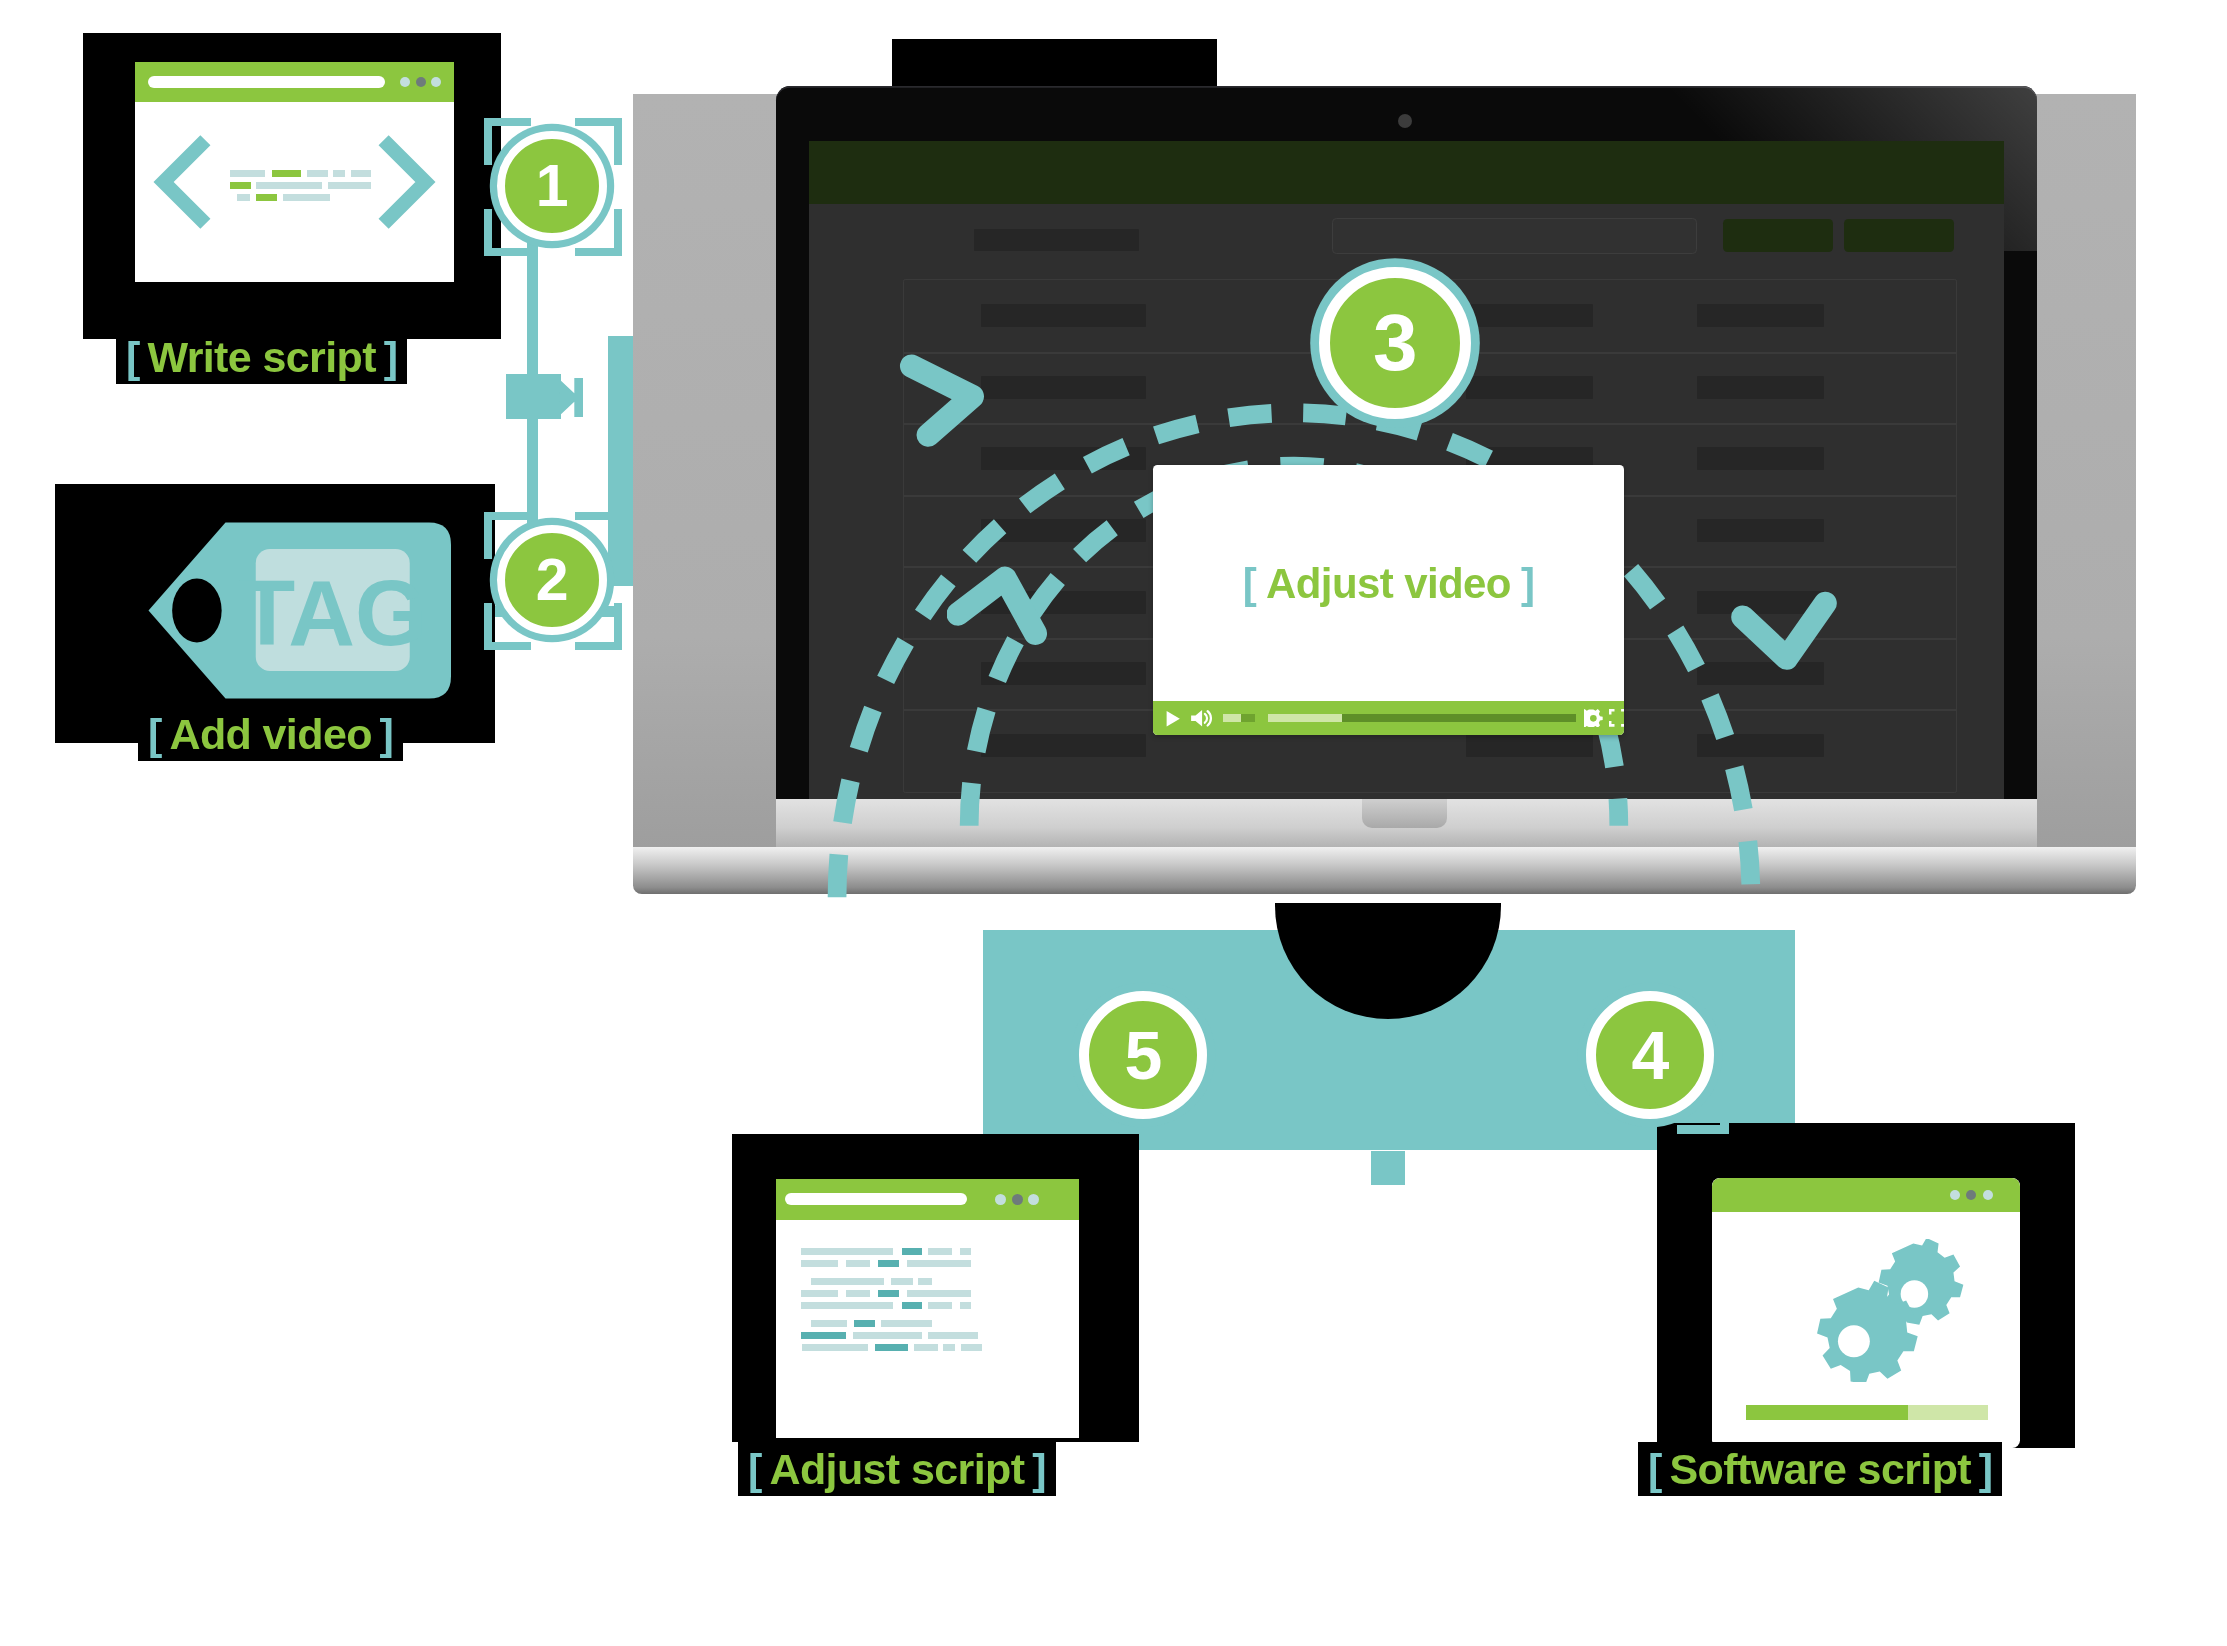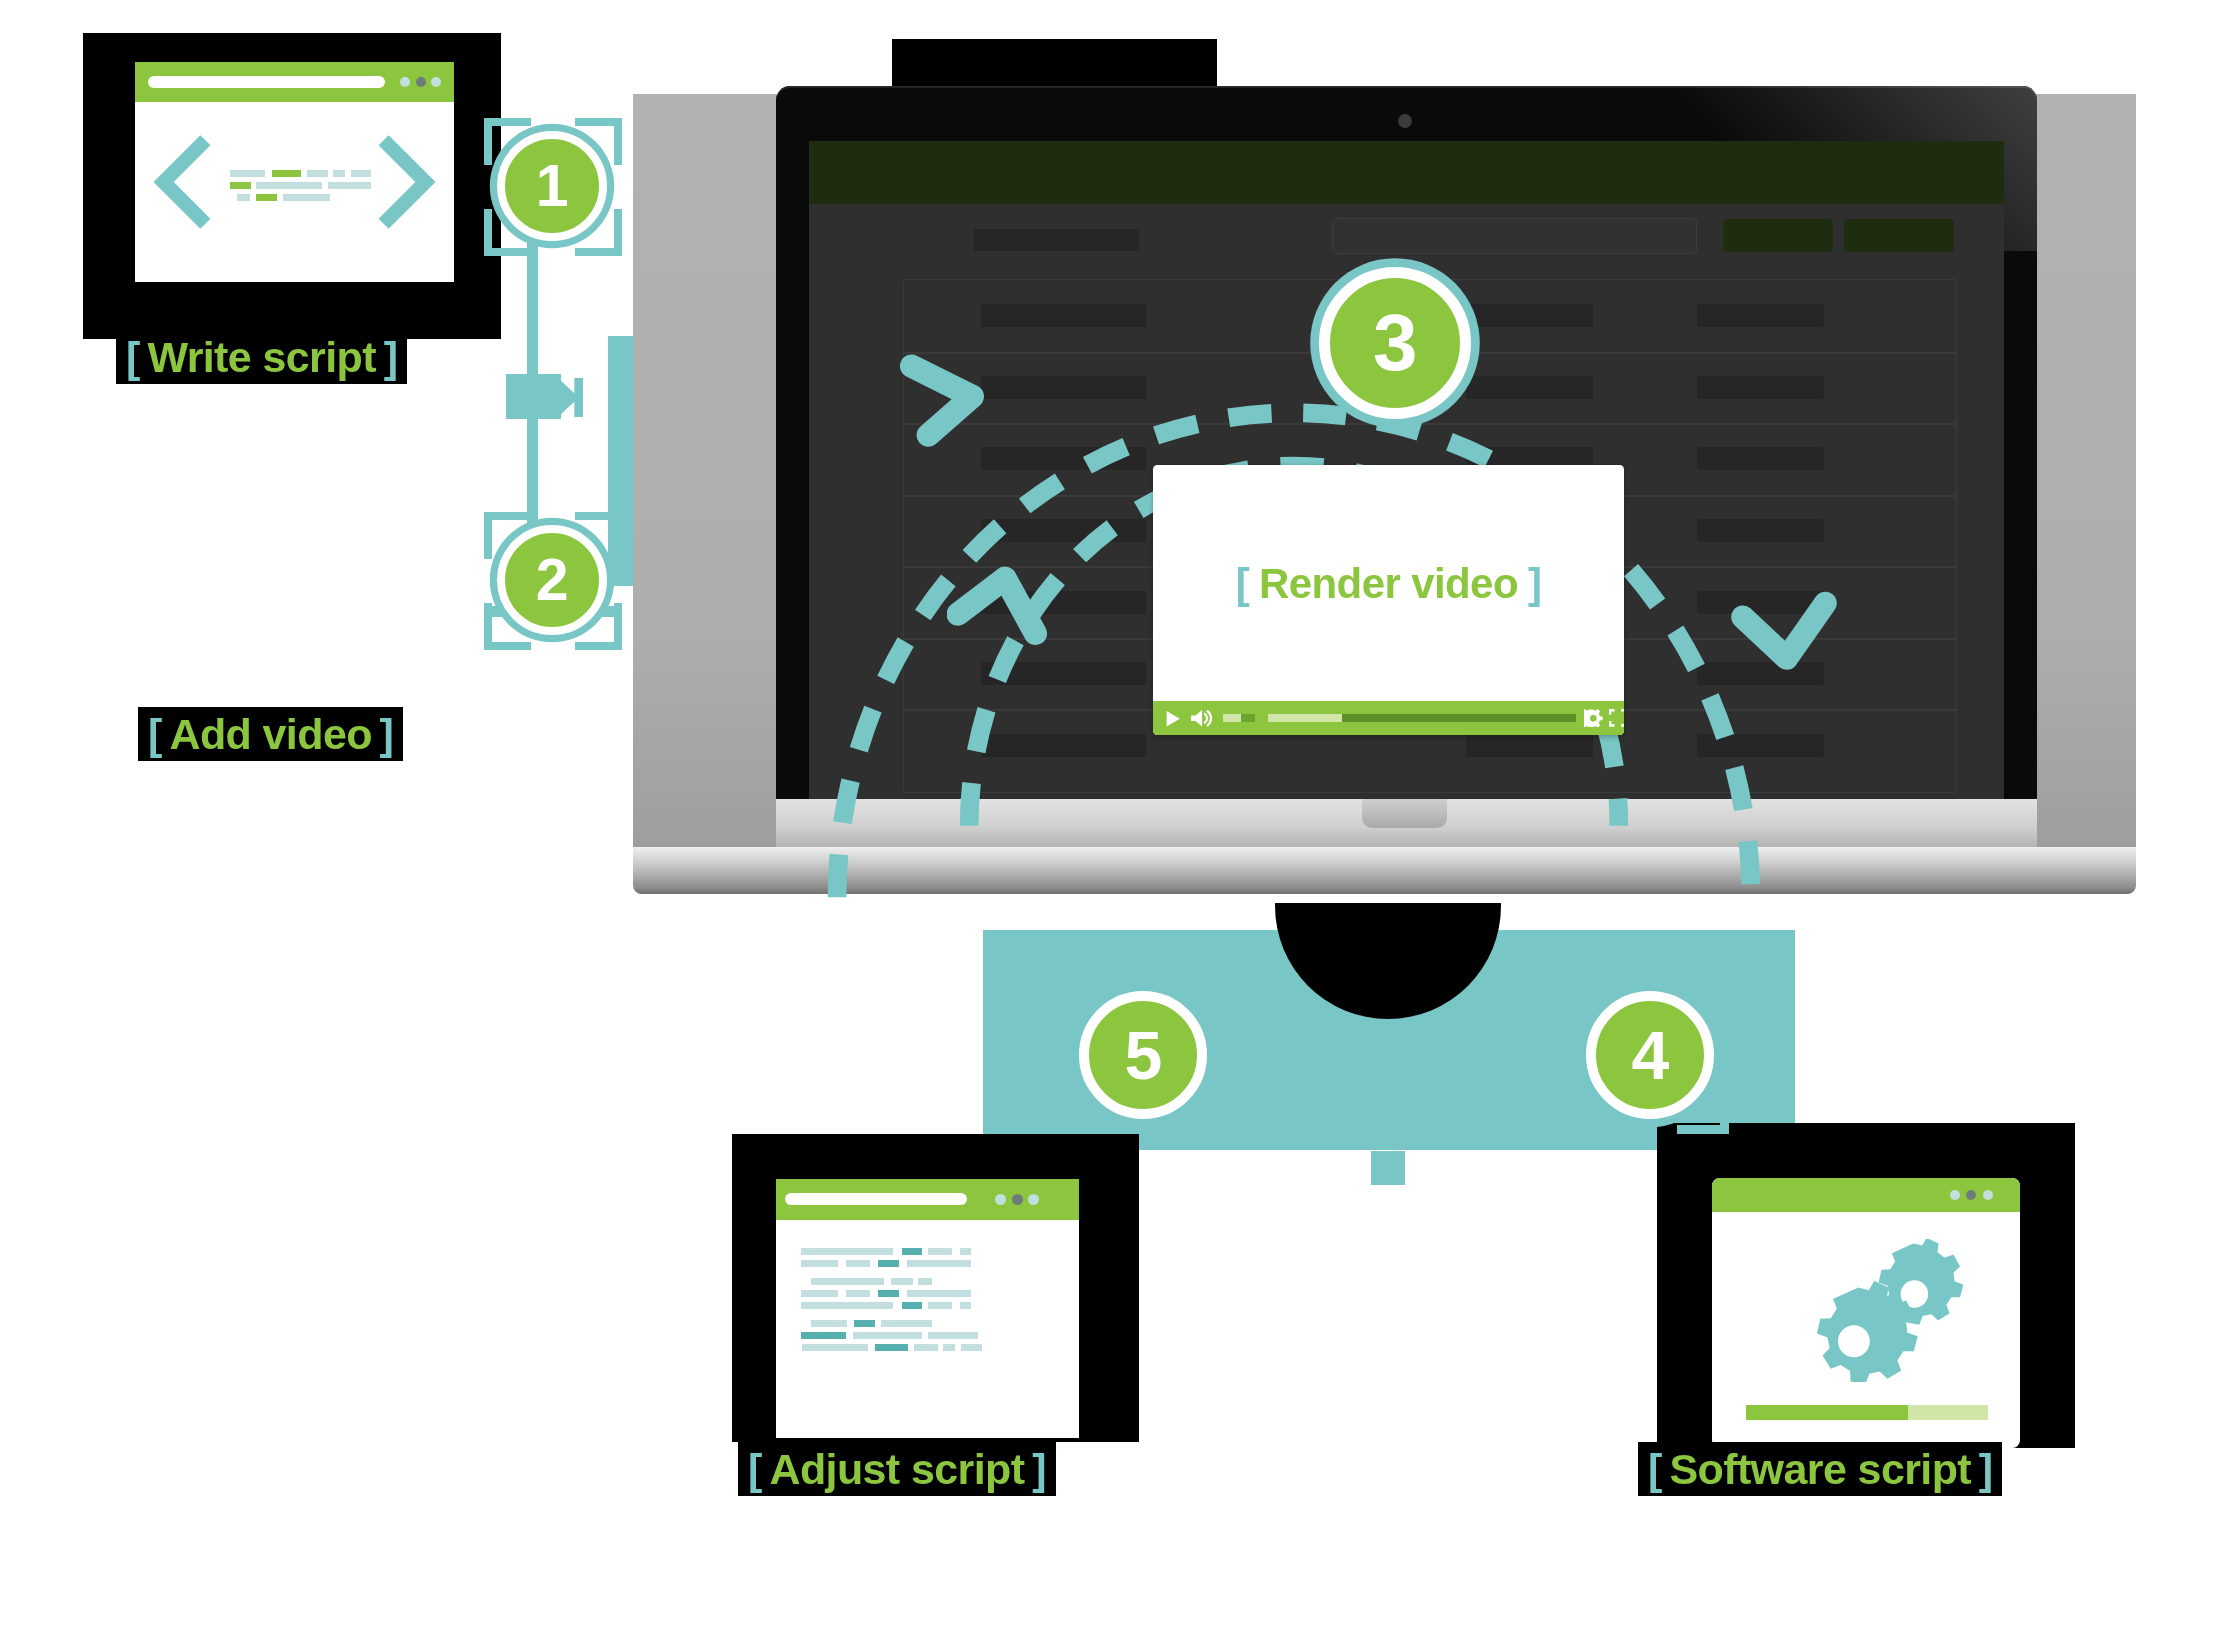--- a/index.html
+++ b/index.html
@@ -199,20 +199,28 @@
       <div class="cblk" style="left:148px;top:132px;width:47px;height:7.2px;background:#c3dede;"></div>
     </div>
   </div>
 
   <div class="steplabel" style="left:116px;top:330px;height:54px;padding:0 10px;font-size:43px;">
     <span class="brk">[</span>
     <span class="txt">Write script</span>
     <span class="brk">]</span>
   </div>
 
+  <div class="card" style="left:55px;top:484px;width:440px;height:259px;">
+    <svg class="abs" style="left:88px;top:33px;" width="308" height="187" viewBox="0 0 560 340">
+      <path d="M150 10 L520 10 Q560 10 560 50 L560 290 Q560 330 520 330 L150 330 L10 170 Z" fill="#79c6c6"></path>
+      <ellipse cx="98" cy="170" rx="45" ry="58" fill="#000"></ellipse>
+      <rect x="205" y="58" width="280" height="222" rx="26" fill="#bfdede"></rect>
+      <text x="345" y="232" font-family="Liberation Sans, sans-serif" font-size="168" font-weight="bold" fill="#79c6c6" text-anchor="middle">TAG</text>
+    </svg>
+  </div>
 
   <div class="steplabel" style="left:138px;top:707px;height:54px;padding:0 10px;font-size:43px;">
     <span class="brk">[</span>
     <span class="txt">Add video</span>
     <span class="brk">]</span>
   </div>
 
   <div class="card" style="left:732px;top:1134px;width:407px;height:308px;">
     <div class="browser" style="left:44px;top:45px;width:303px;height:259px;">
       <div class="bbar" style="height:41px;"></div>
@@ -292,21 +300,21 @@
   <div class="steplabel" style="left:1638px;top:1442px;height:54px;padding:0 10px;font-size:43px;">
     <span class="brk">[</span>
     <span class="txt">Software script</span>
     <span class="brk">]</span>
   </div>
 
   <div id="player" style="left:1153px;top:465px;width:471px;height:270px;">
     <div class="abs" style="left:0;top:0;width:100%;height:237px;display:flex;align-items:center;justify-content:center;
                 font-size:42px;font-weight:bold;letter-spacing:-0.6px;">
       <span style="color:#79c6c6;">[</span>
-      <span style="color:#8cc63f;padding:0 10px;">Render video</span>
+      <span style="color:#8cc63f;padding:0 10px;">Adjust video</span>
       <span style="color:#79c6c6;">]</span>
     </div>
 
     <div id="playerbar" style="height:34px;">
 
       <svg class="abs" style="left:12px;top:8.8px;" width="16.5" height="17.6" viewBox="0 0 30 32">
         <path d="M3 2 L27 16 L3 30 Z" fill="#fff"></path>
       </svg>
 
       <svg class="abs" style="left:37px;top:7.7px;" width="22" height="18.7" viewBox="0 0 40 34">

